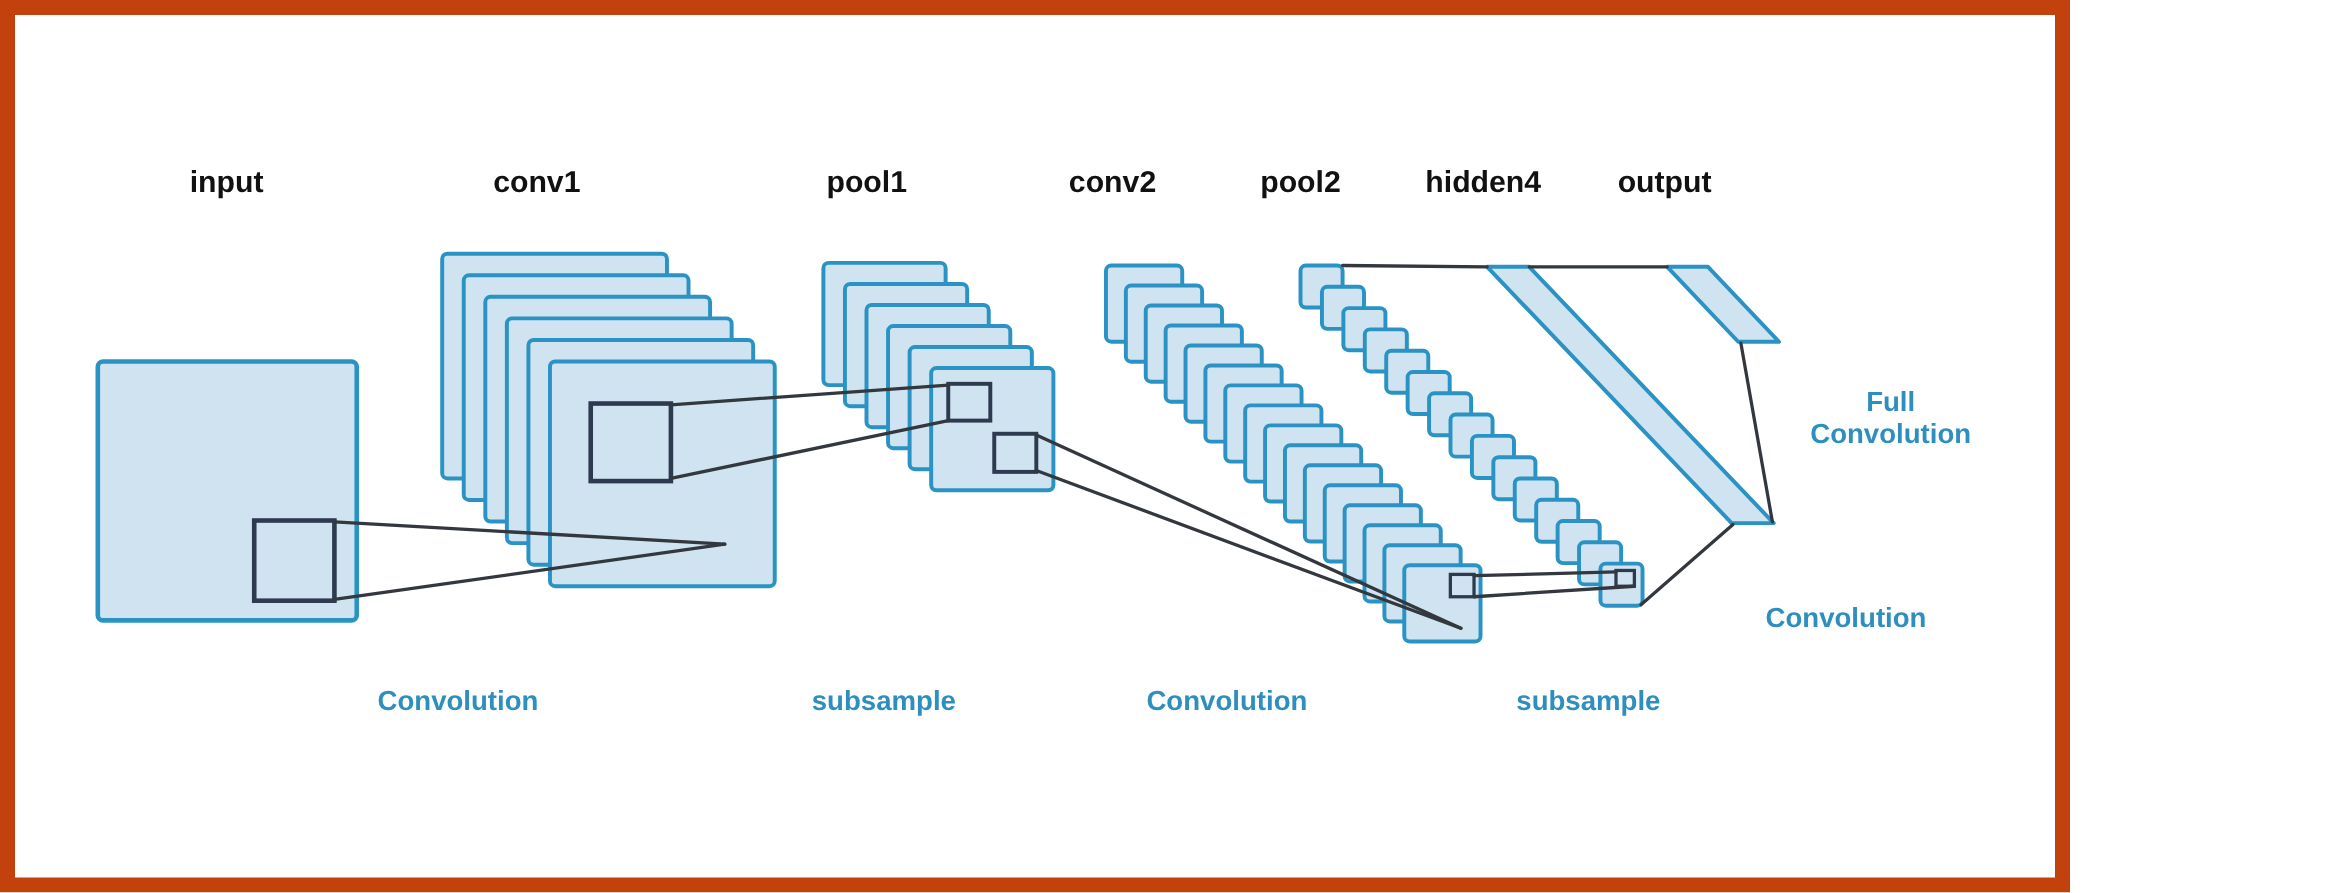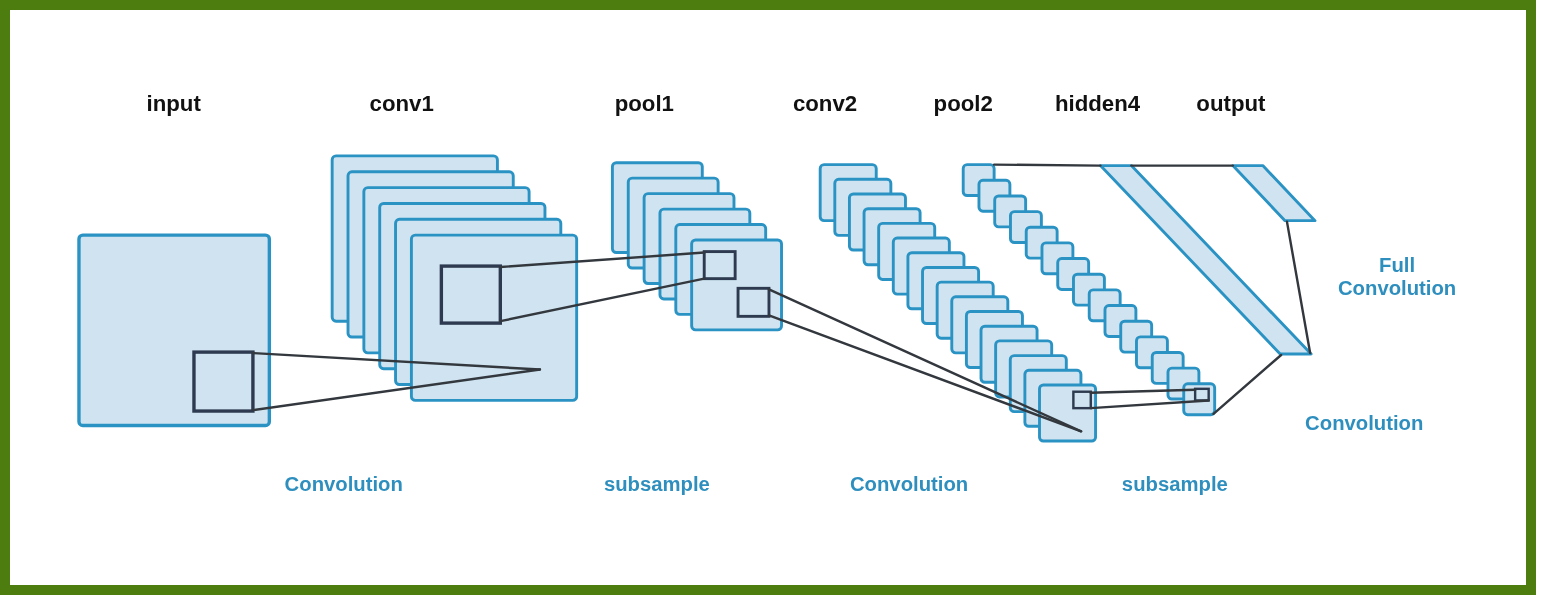--- a/index.html
+++ b/index.html
@@ -2,24 +2,24 @@
 <html><head>
 <meta charset="utf-8">
 <style>
   html, body {
     margin: 0;
     padding: 0;
     background: #ffffff;
     font-family: "Liberation Sans", sans-serif;
   }
   .frame {
-    width: 1536px;
+    width: 1380px;
     height: 595px;
     box-sizing: border-box;
-    border: 10px solid #4d7c0f;
+    border: 10px solid #c2410c;
     background: #ffffff;
     position: relative;
     overflow: hidden;
   }
   svg { display: block; width: 100%; height: 100%; }
   .layer-label {
     font-family: "Liberation Sans", sans-serif;
     font-size: 23px;
     font-weight: 600;
   }

